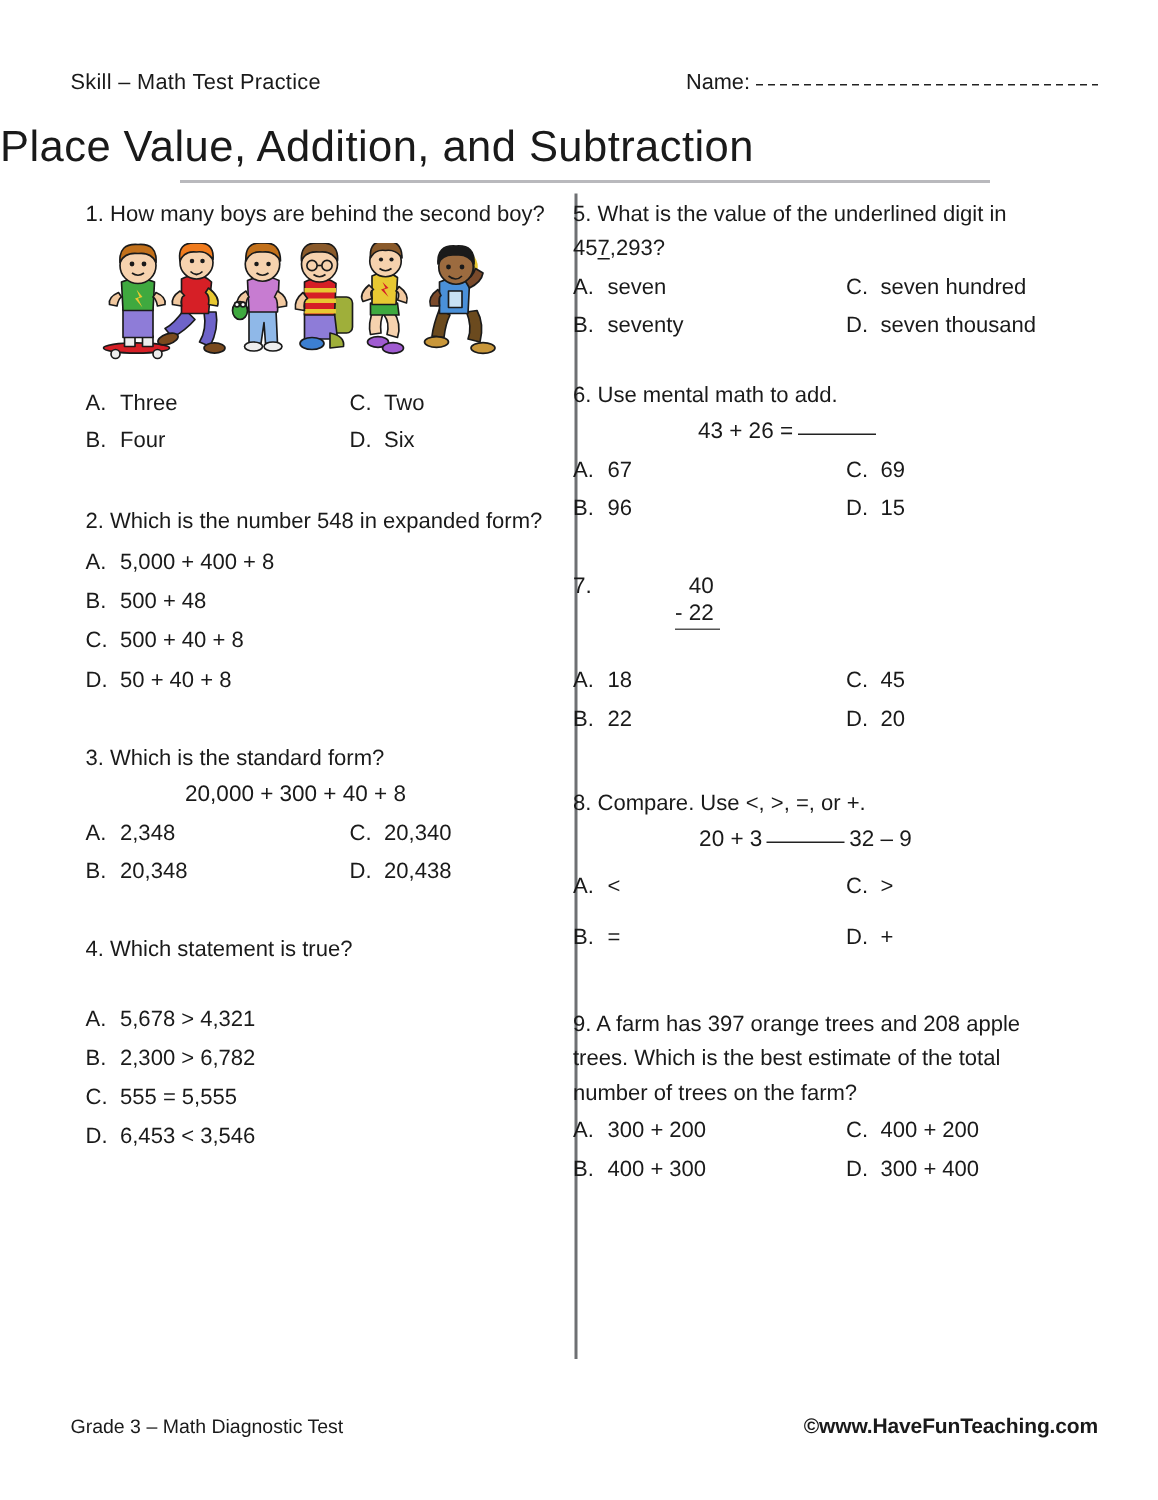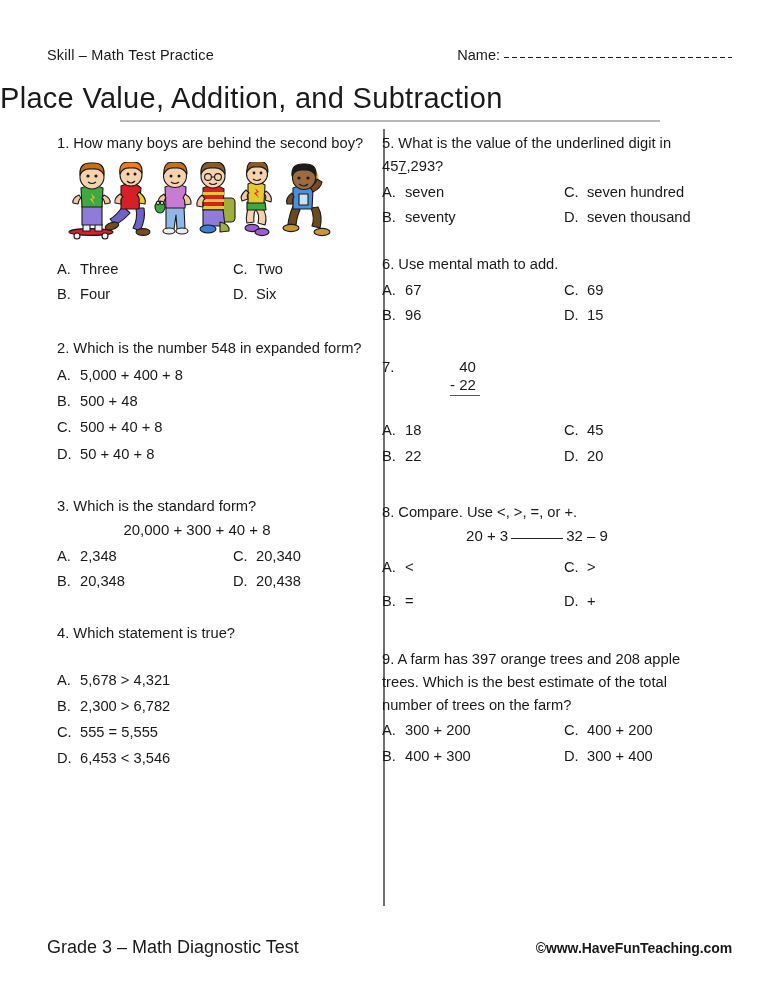--- a/index.html
+++ b/index.html
@@ -77,21 +77,21 @@
 
   
   .boys { position: relative; width: 300px; height: 78px; margin: 7px 0 0 6px; }
   .boys svg { display: block; }
 
   
   .footer {
     position: absolute; bottom: 42px; left: 47px; right: 40px;
     display: flex; justify-content: space-between; align-items: baseline;
   }
-  .foot-left { font-size: 18px; }
+  .foot-left { font-size: 13px; }
   .foot-right { font-size: 14px; font-weight: bold; letter-spacing: -.1px; }
 </style>
 </head>
 <body>
 
 <div class="page">
 
   <div class="hdr-row">
     <div class="skill-line">Skill – Math Test Practice</div>
     <div class="name-block">
@@ -375,20 +375,23 @@
           </div>
         </div>
       </div>
     </div>
 
     <div class="q" style="margin-top:23px;">
       <div class="q-stem">
         <span>6.</span>
         <span>Use mental math to add.</span>
       </div>
+      <div class="q-expr">
+        <span>43 + 26 =</span><span class="blank-rule"></span>
+      </div>
       <div class="choices two-col r">
         <div class="crow">
           <div class="c">
             <span class="ltr">A.</span>
             <span class="txt">67</span>
           </div>
           <div class="c">
             <span class="ltr">C.</span>
             <span class="txt">69</span>
           </div>

